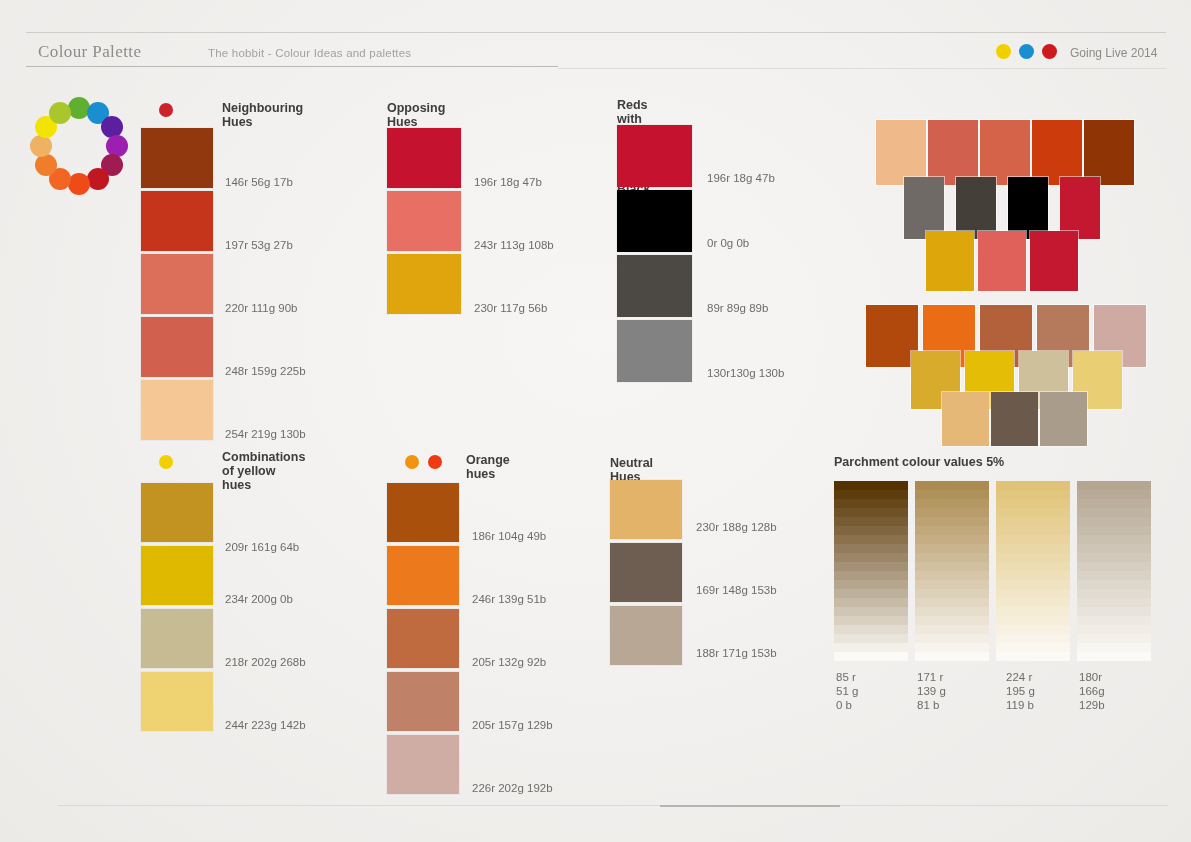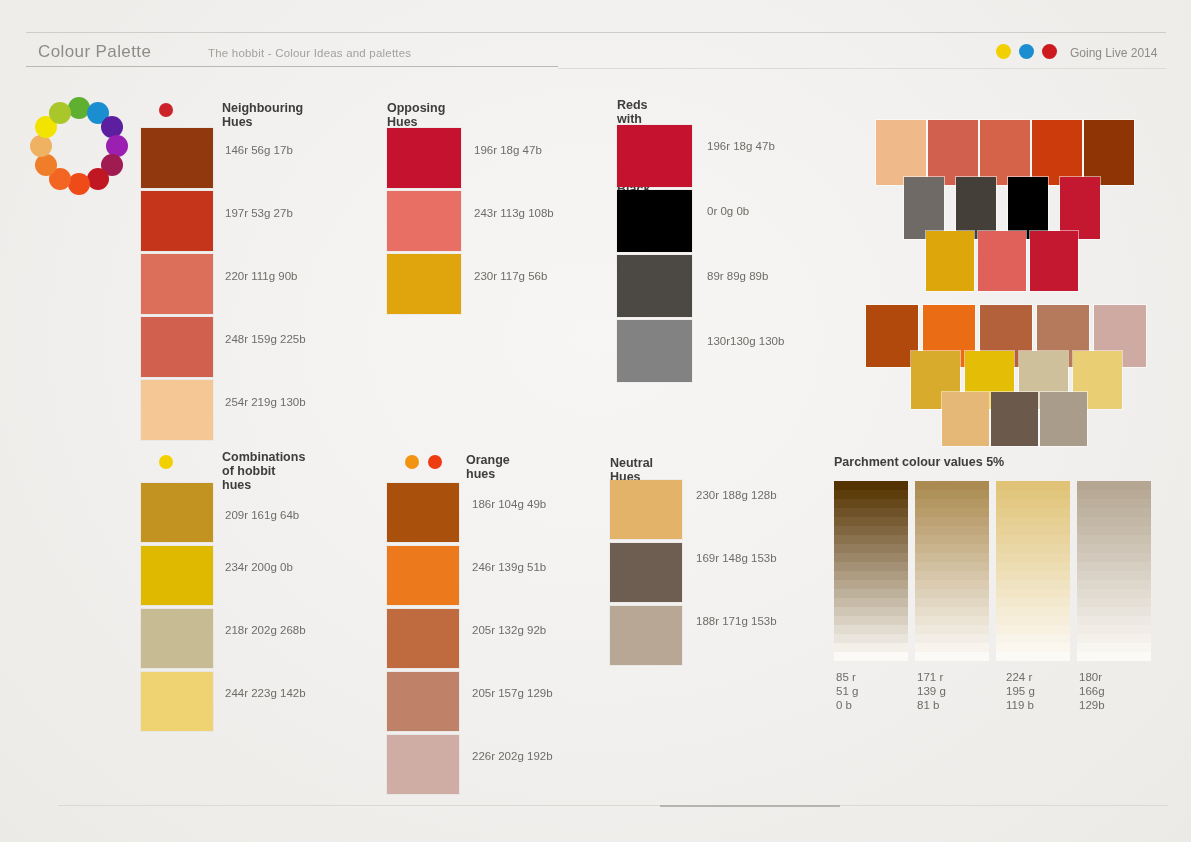--- a/index.html
+++ b/index.html
@@ -26,21 +26,21 @@
     position:absolute;left:26px;top:66px;width:532px;height:1px;
     background:#bab8b5;
   }
   .hdr-rule-bot2{
     position:absolute;left:558px;top:68px;width:608px;height:1px;
     background:#dedcd9;
   }
   .hdr-title{
     position:absolute;left:38px;top:42px;
     font-size:17px;color:#8e8c89;letter-spacing:.4px;
-    font-family:Liberation Sans, sans-serif;
+    font-family:Liberation Serif, serif;
   }
   .hdr-sub{
     position:absolute;left:208px;top:47px;
     font-size:11.5px;color:#a3a19e;letter-spacing:.2px;
   }
   .hdr-right{
     position:absolute;left:1070px;top:46px;
     font-size:12px;color:#8d8b88;
   }
   .hdr-dots{position:absolute;left:996px;top:44px;display:flex;gap:8px;}
@@ -57,21 +57,21 @@
     font-family:"Liberation Sans", sans-serif;
     line-height:14px;white-space:pre-line;
   }
   .dotrow{display:flex;gap:9px;}
   .dotrow i{display:block;width:14px;height:14px;border-radius:50%;}
   .swatch{
     position:relative;
     box-shadow:0 0 0 1px rgba(0,0,0,.03);
   }
   .swlabel{
-    position:absolute;font-size:11.5px;color:#6e6c69;white-space:nowrap;
+    position:absolute;font-size:11.5px;color:#6e6c69;white-space:nowrap;margin-top:32px;
   }
 
   
   .collage{position:absolute;}
   .collage i{position:absolute;display:block;box-shadow:0 0 0 1px rgba(255,255,255,.5);}
 
   
   .parch{position:absolute;}
   .strip{position:absolute;width:74px;height:180px;overflow:hidden;}
   .strip b{display:block;width:100%;}
@@ -147,21 +147,21 @@
       <div class="swatch" style="position: absolute; left: 0px; top: 155px; width: 75px; height: 62px; background: rgb(76, 72, 68);"></div>
       <div class="swlabel" style="left: 90px; top: 170px;">89r 89g 89b</div>
       <div class="swatch" style="position: absolute; left: 0px; top: 220px; width: 75px; height: 62px; background: rgb(130, 130, 130);"></div>
       <div class="swlabel" style="left: 90px; top: 235px;">130r130g 130b</div>
     </div>
   <div class="col" id="col-yellow" style="left: 141px; top: 455px;">
       <div class="dotrow" style="position: absolute; left: 18px; top: 0px;">
         <i style="background: rgb(242, 208, 0);"></i>
       </div>
       <div class="col-head" style="position: absolute; left: 81px; top: -5px;">Combinations
-of hobbit hues</div>
+of yellow hues</div>
       <div class="swatch" style="position: absolute; left: 0px; top: 28px; width: 72px; height: 59px; background: rgb(194, 147, 33);"></div>
       <div class="swlabel" style="left: 84px; top: 54px;">209r 161g 64b</div>
       <div class="swatch" style="position: absolute; left: 0px; top: 91px; width: 72px; height: 59px; background: rgb(223, 184, 0);"></div>
       <div class="swlabel" style="left: 84px; top: 105.5px;">234r 200g 0b</div>
       <div class="swatch" style="position: absolute; left: 0px; top: 154px; width: 72px; height: 59px; background: rgb(198, 187, 147);"></div>
       <div class="swlabel" style="left: 84px; top: 168.5px;">218r 202g 268b</div>
       <div class="swatch" style="position: absolute; left: 0px; top: 217px; width: 72px; height: 59px; background: rgb(239, 210, 113);"></div>
       <div class="swlabel" style="left: 84px; top: 231.5px;">244r 223g 142b</div>
     </div>
   <div class="col" id="col-orange" style="left: 387px; top: 455px;">

